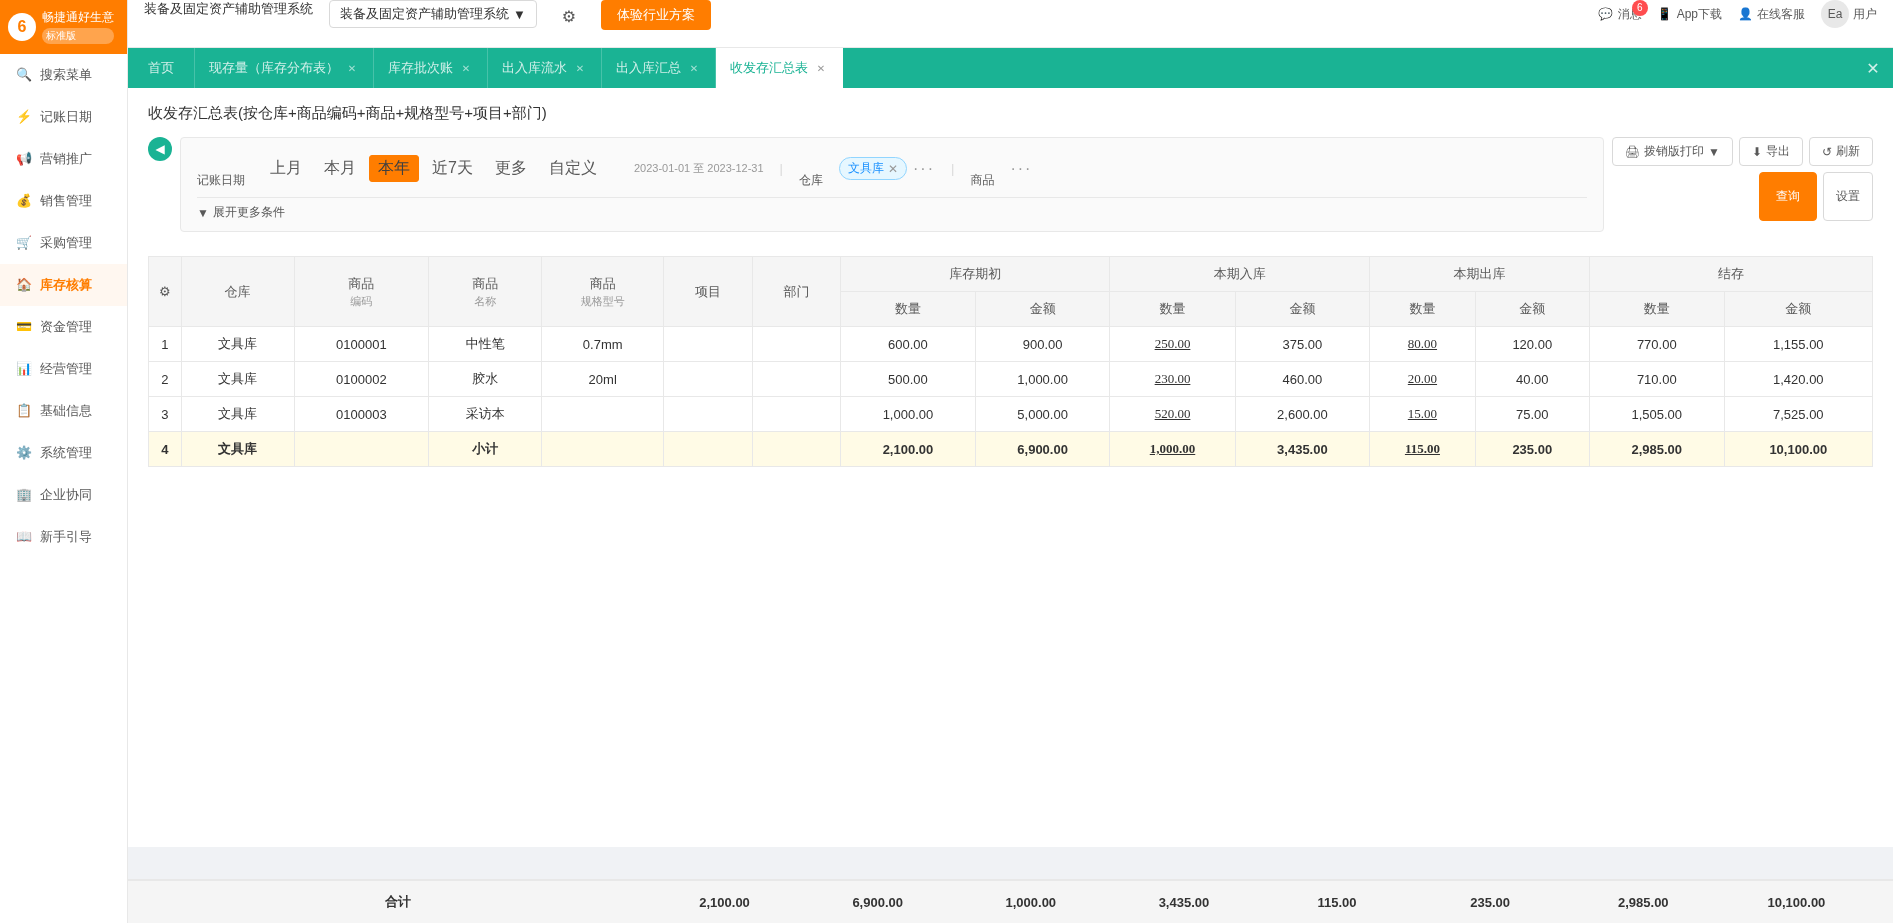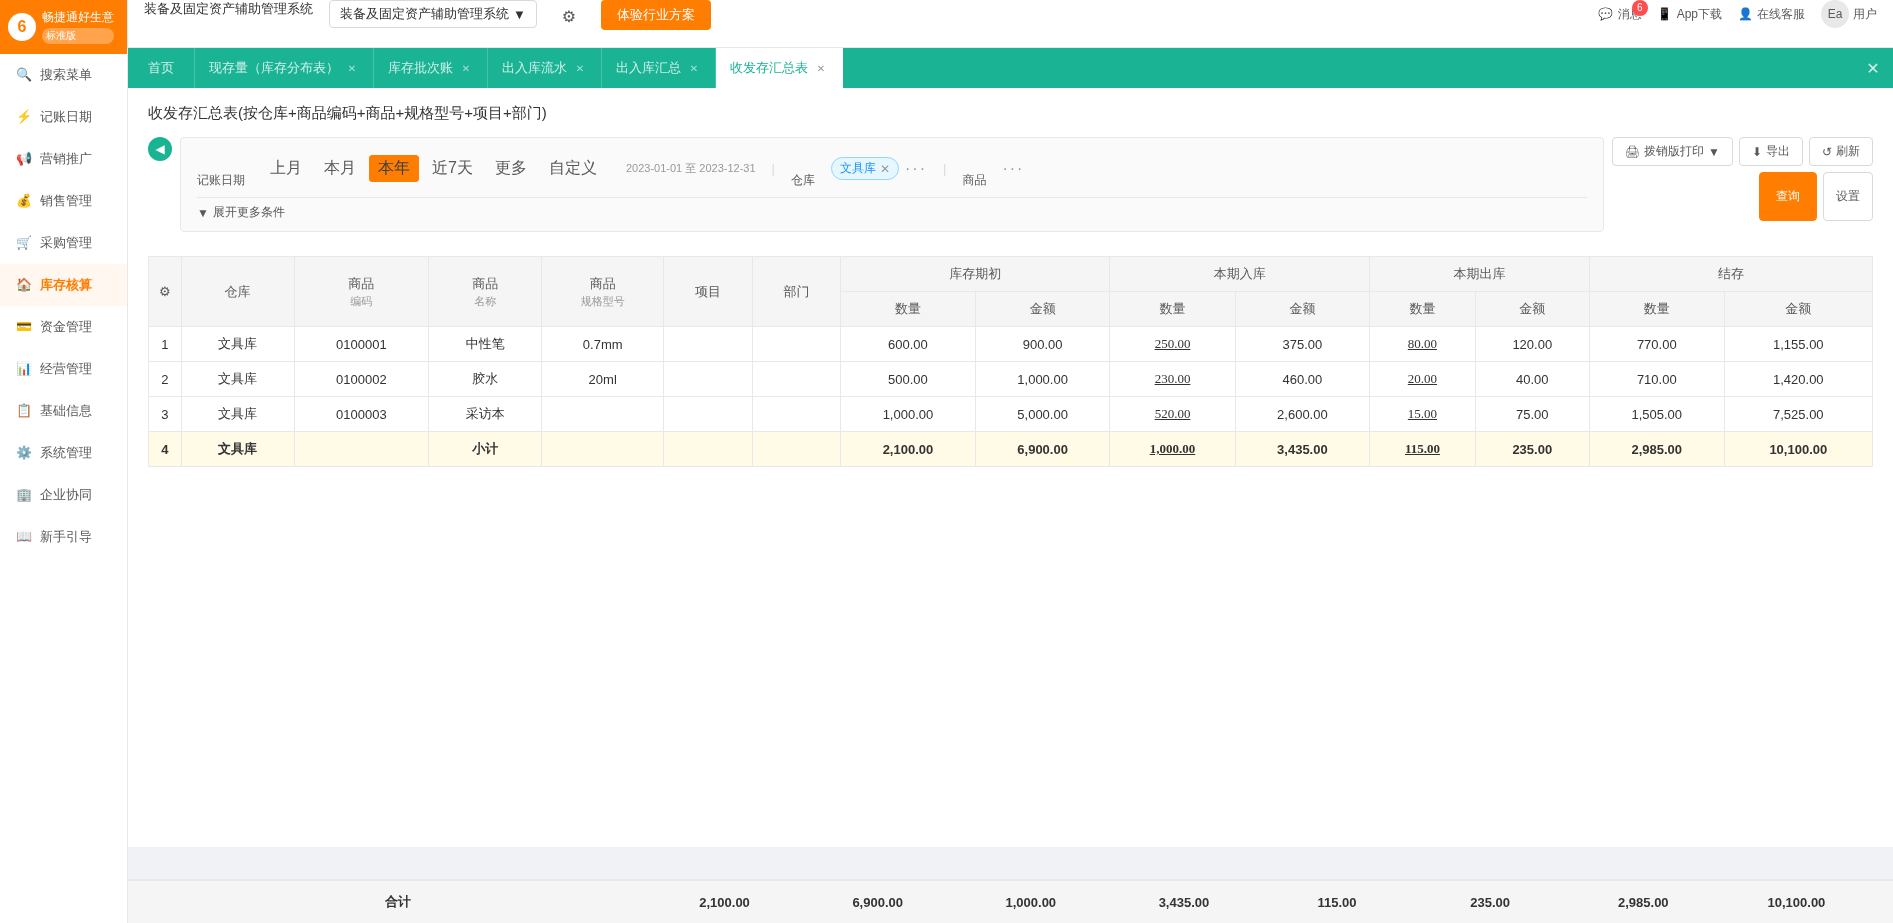--- a/index.html
+++ b/index.html
@@ -46,21 +46,21 @@
     
     .page-title { font-size: 15px; font-weight: normal; color: #333; margin-bottom: 14px; }
 
     
     .filter-bar { background: #fafafa; border: 1px solid #e8e8e8; border-radius: 4px; padding: 10px 16px; margin-bottom: 12px; position: relative; }
     .filter-row { display: flex; align-items: center; gap: 16px; flex-wrap: wrap; }
     .filter-label { color: #595959; font-size: 12px; flex-shrink: 0; margin-top: 24px; }
     .filter-date-btns { display: flex; gap: 4px; align-items: center; }
     .date-btn { padding: 2px 8px; border-radius: 3px; cursor: pointer; font-size: 16px; border: 1px solid transparent; color: #595959; }
     .date-btn.active { background: #ff7d00; color: #404040; border-color: #ff7d00; }
-    .date-range { font-size: 11px; color: #999; margin-left: 4px; }
+    .date-range { font-size: 11px; color: #999; margin-left: 12px; }
     .filter-divider { color: #d9d9d9; }
     .filter-warehouse { display: flex; align-items: center; gap: 6px; }
     .warehouse-tag { background: #e6f7ff; border: 1px solid #91d5ff; color: #1890ff; padding: 2px 8px; border-radius: 12px; font-size: 12px; display: flex; align-items: center; gap: 4px; }
     .warehouse-tag-close { cursor: pointer; color: #999; }
     .filter-ellipsis { color: #999; cursor: pointer; font-size: 16px; letter-spacing: 2px; }
     .expand-btn { display: flex; align-items: center; gap: 4px; color: #595959; cursor: pointer; font-size: 12px; border-top: 1px solid #e8e8e8; margin-top: 8px; padding-top: 6px; }
     .toolbar-btn { display: flex; align-items: center; gap: 4px; padding: 5px 12px; border-radius: 4px; cursor: pointer; font-size: 12px; border: 1px solid #d9d9d9; background: #fff; color: #595959; }
     .query-btn { background: #ff7d00; color: #fff; border-color: #ff7d00; padding: 15px 16px; }
     .settings-btn { background: #fff; }
 

